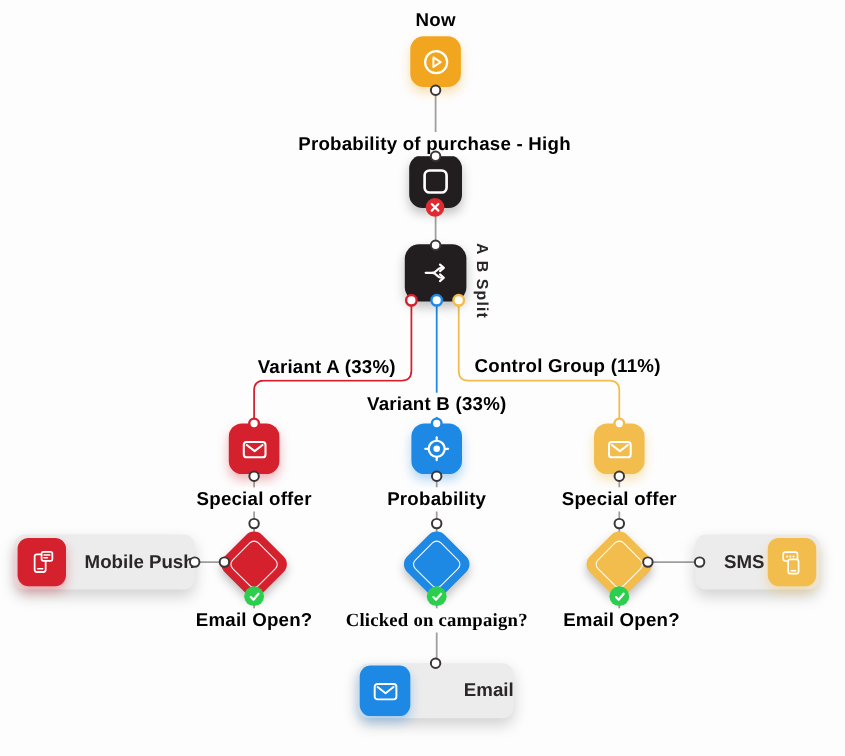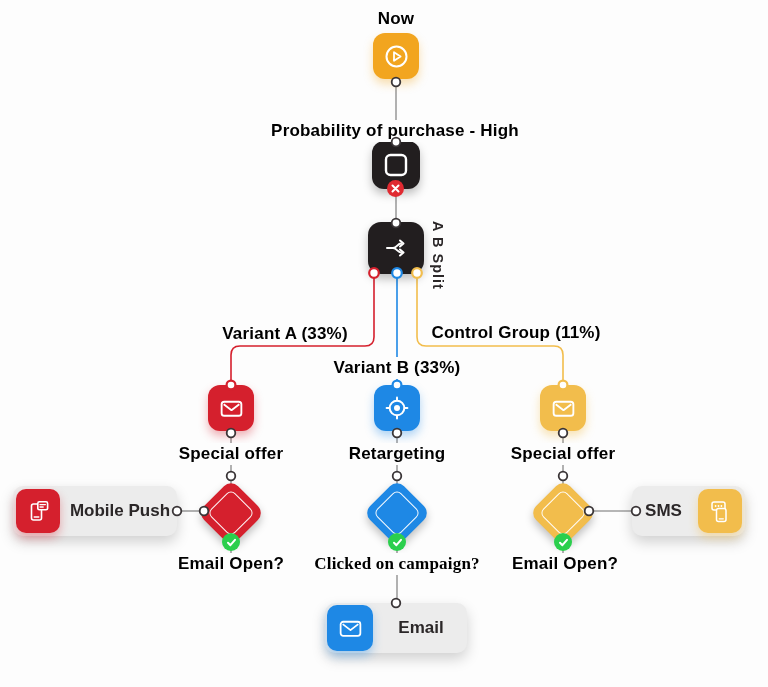--- a/index.html
+++ b/index.html
@@ -95,21 +95,21 @@
   }
   .card .chip-in{
     position:relative;
     width:44px;height:44px;
     border-radius:10px;
     flex:0 0 auto;
     display:flex;align-items:center;justify-content:center;
   }
   .card .card-lbl{
     flex:1;
-    text-align:center;
+    text-align:right;
     font-size:17px;
     font-weight:600;
     color:#2b2728;
     white-space:nowrap;
   }
   .mask-red{fill:#D5202D;}
   .mask-yellow{fill:#F2BD4C;}
 </style>
 </head>
 <body>
@@ -158,21 +158,21 @@
       <g fill="none" stroke="#fff" stroke-width="2" stroke-linecap="round" stroke-linejoin="round">
         <path d="M7,16 H13 C17,16 17.5,11.5 21,11.5"></path>
         <path d="M13,16 C17,16 17.5,20.5 21,20.5"></path>
         <path d="M20,8.5 L23.5,11.5 L20,14.5"></path>
         <path d="M20,17.5 L23.5,20.5 L20,23.5"></path>
       </g>
     </svg>
   </div>
   <div class="lbl-vert" style="left:430px;top:221px;">A B Split</div>
 
-  <div class="lbl" style="left:285px;top:323px;">Variant A (33%)</div>
+  <div class="lbl" style="left:297px;top:323px;">Variant A (33%)</div>
   <div class="lbl" style="left:516px;top:322px;">Control Group (11%)</div>
   <div class="lbl" style="left:397px;top:357px;">Variant B (33%)</div>
 
   <div class="chip sq46 bg-red" style="left:208px;top:385px;">
     <svg width="27" height="27" viewBox="0 0 26 26">
       <rect x="3.5" y="6.5" width="19" height="13.5" rx="2.5" fill="none" stroke="#fff" stroke-width="1.8"></rect>
       <path d="M5.5,8.8 L13,14.6 L20.5,8.8" fill="none" stroke="#fff" stroke-width="1.8" stroke-linejoin="round"></path>
     </svg>
   </div>
   <div class="chip sq46 bg-blue" style="left:374px;top:385px;">
@@ -188,21 +188,21 @@
     </svg>
   </div>
   <div class="chip sq46 bg-yellow" style="left:540px;top:385px;">
     <svg width="27" height="27" viewBox="0 0 26 26">
       <rect x="3.5" y="6.5" width="19" height="13.5" rx="2.5" fill="none" stroke="#fff" stroke-width="1.8"></rect>
       <path d="M5.5,8.8 L13,14.6 L20.5,8.8" fill="none" stroke="#fff" stroke-width="1.8" stroke-linejoin="round"></path>
     </svg>
   </div>
 
   <div class="lbl" style="left:231px;top:443px;">Special offer</div>
-  <div class="lbl" style="left:397px;top:443px;">Retargeting</div>
+  <div class="lbl" style="left:397px;top:443px;">Probability</div>
   <div class="lbl" style="left:563px;top:443px;">Special offer</div>
 
   <div class="diamond bg-red" style="left:207px;top:489px;">
     <div class="inner"></div>
   </div>
   <div class="diamond bg-blue" style="left:373px;top:489px;">
     <div class="inner"></div>
   </div>
   <div class="diamond bg-yellow" style="left:539px;top:489px;">
     <div class="inner"></div>

